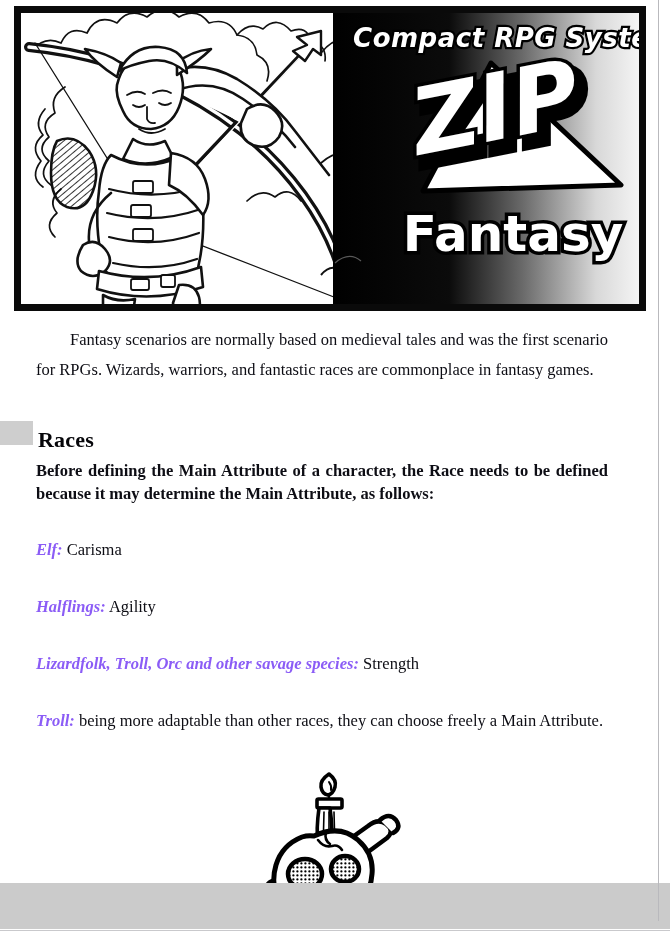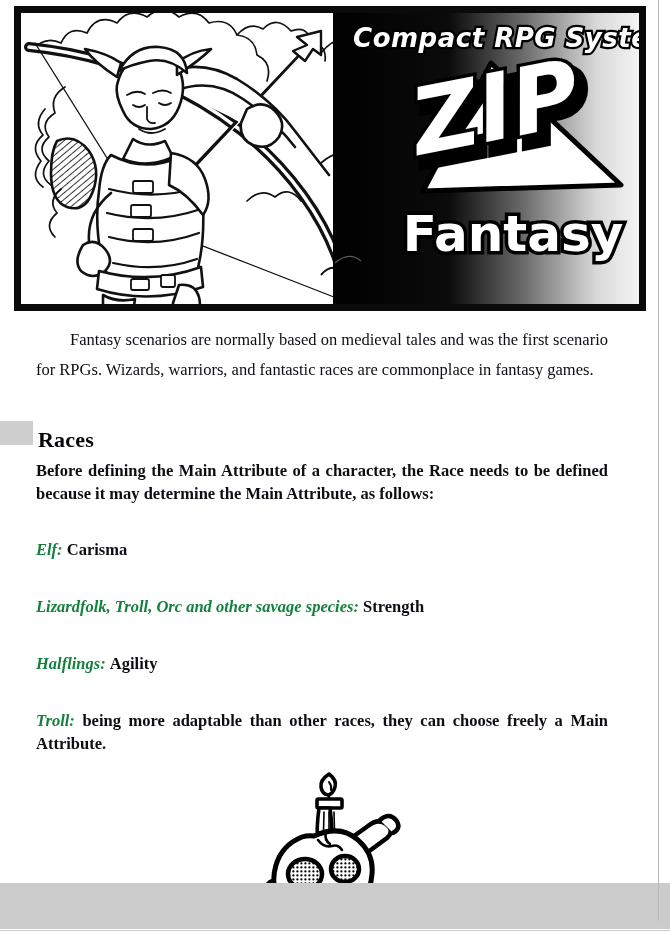--- a/index.html
+++ b/index.html
@@ -127,24 +127,24 @@
     line-height: 23px;
     text-align: justify;
     color: #0d0d14;
   }
   .race-entry:last-child {
     margin-bottom: 0;
   }
   .race-label {
     font-weight: bold;
     font-style: italic;
-    color: #15803d;
+    color: #8b5cf6;
   }
   .race-value {
-    font-weight: bold;
+    font-weight: normal;
     font-style: normal;
   }
 
   
   .skull-figure {
     position: absolute;
     left: 256px;
     top: 770px;
     width: 160px;
     height: 145px;
@@ -336,27 +336,27 @@
 
   <div class="race-list">
 
     <p class="race-entry">
       <span class="race-label">Elf:</span>
       <span class="race-value">Carisma</span>
     </p>
 
 
     <p class="race-entry">
+      <span class="race-label">Halflings:</span>
+      <span class="race-value">Agility</span>
+    </p>
+
+    <p class="race-entry">
       <span class="race-label">Lizardfolk, Troll, Orc and other savage species:</span>
       <span class="race-value">Strength</span>
-    </p>
-
-    <p class="race-entry">
-      <span class="race-label">Halflings:</span>
-      <span class="race-value">Agility</span>
     </p>
 
     <p class="race-entry">
       <span class="race-label">Troll:</span>
       <span class="race-value">being more adaptable than other races, they can choose freely a Main Attribute.</span>
     </p>
 
   </div>
 
   <div class="skull-figure">

